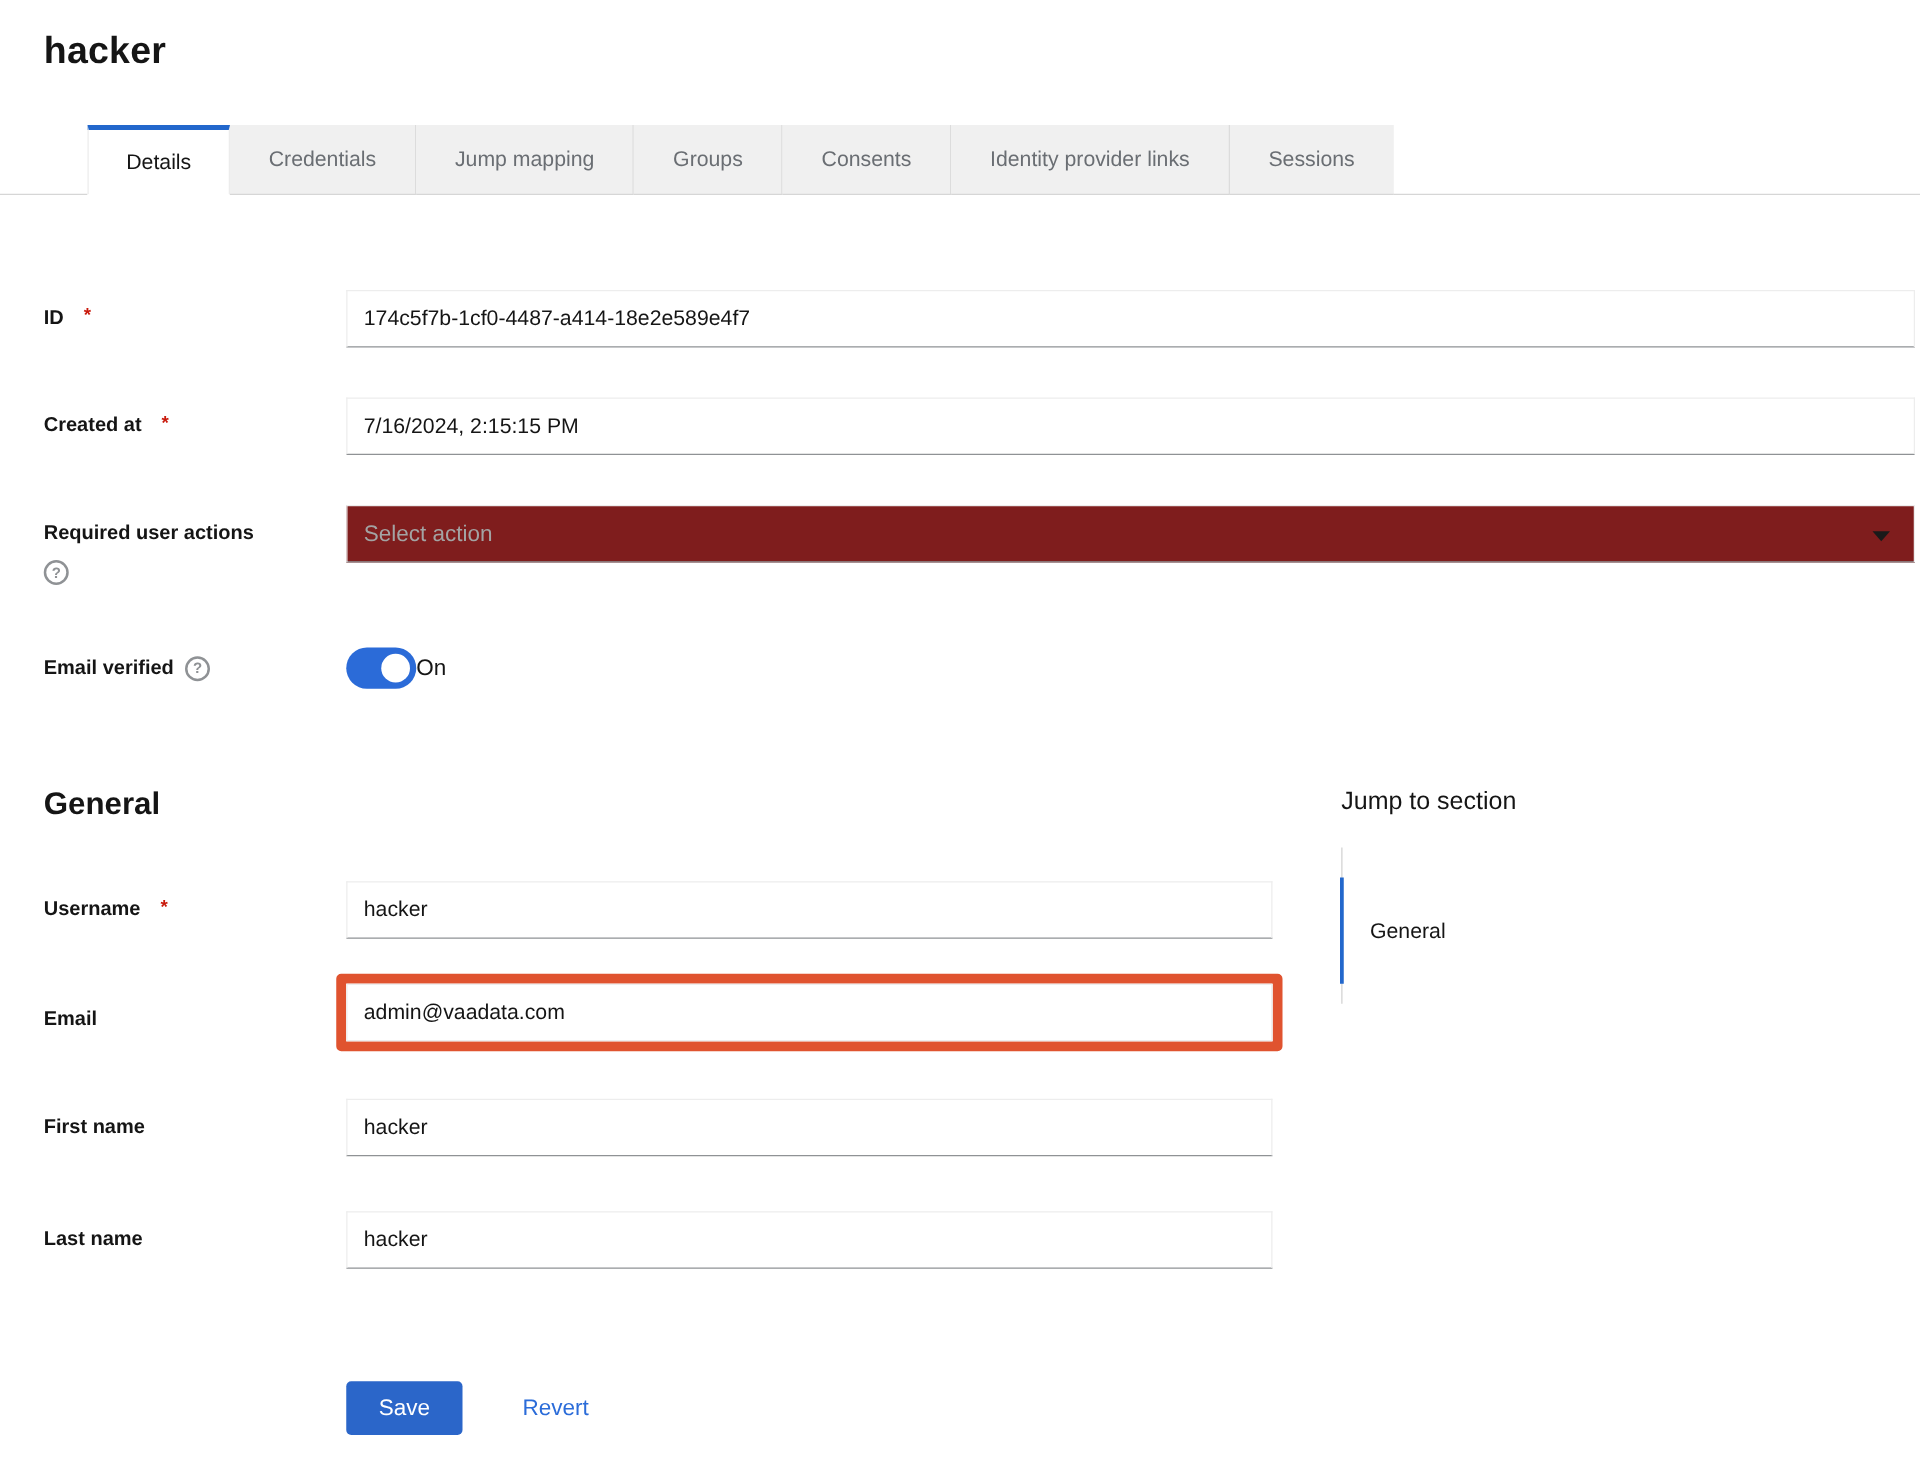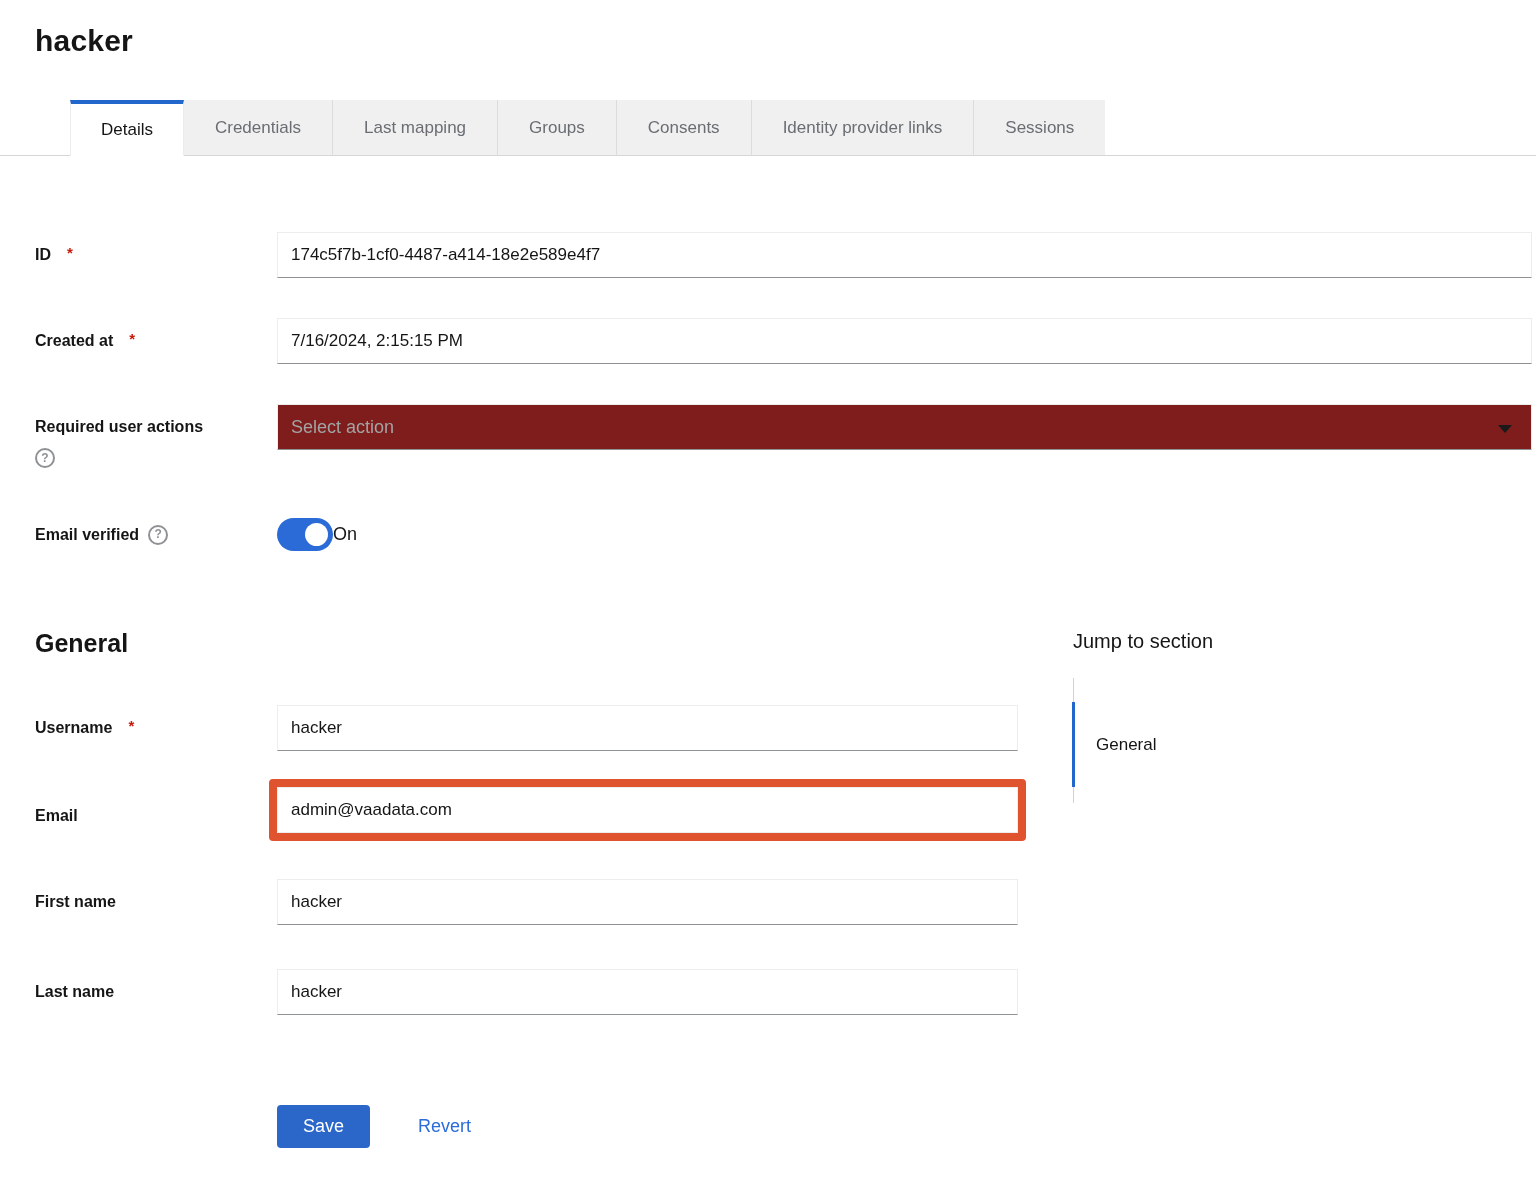--- a/index.html
+++ b/index.html
@@ -195,21 +195,21 @@
   <h1 class="page-title">hacker</h1>
 
   <nav class="tab-bar">
     <button class="tab active">
       <span>Details</span>
     </button>
     <button class="tab">
       <span>Credentials</span>
     </button>
     <button class="tab">
-      <span>Last mapping</span>
+      <span>Jump mapping</span>
     </button>
     <button class="tab">
       <span>Groups</span>
     </button>
     <button class="tab">
       <span>Consents</span>
     </button>
     <button class="tab">
       <span>Identity provider links</span>
     </button>

